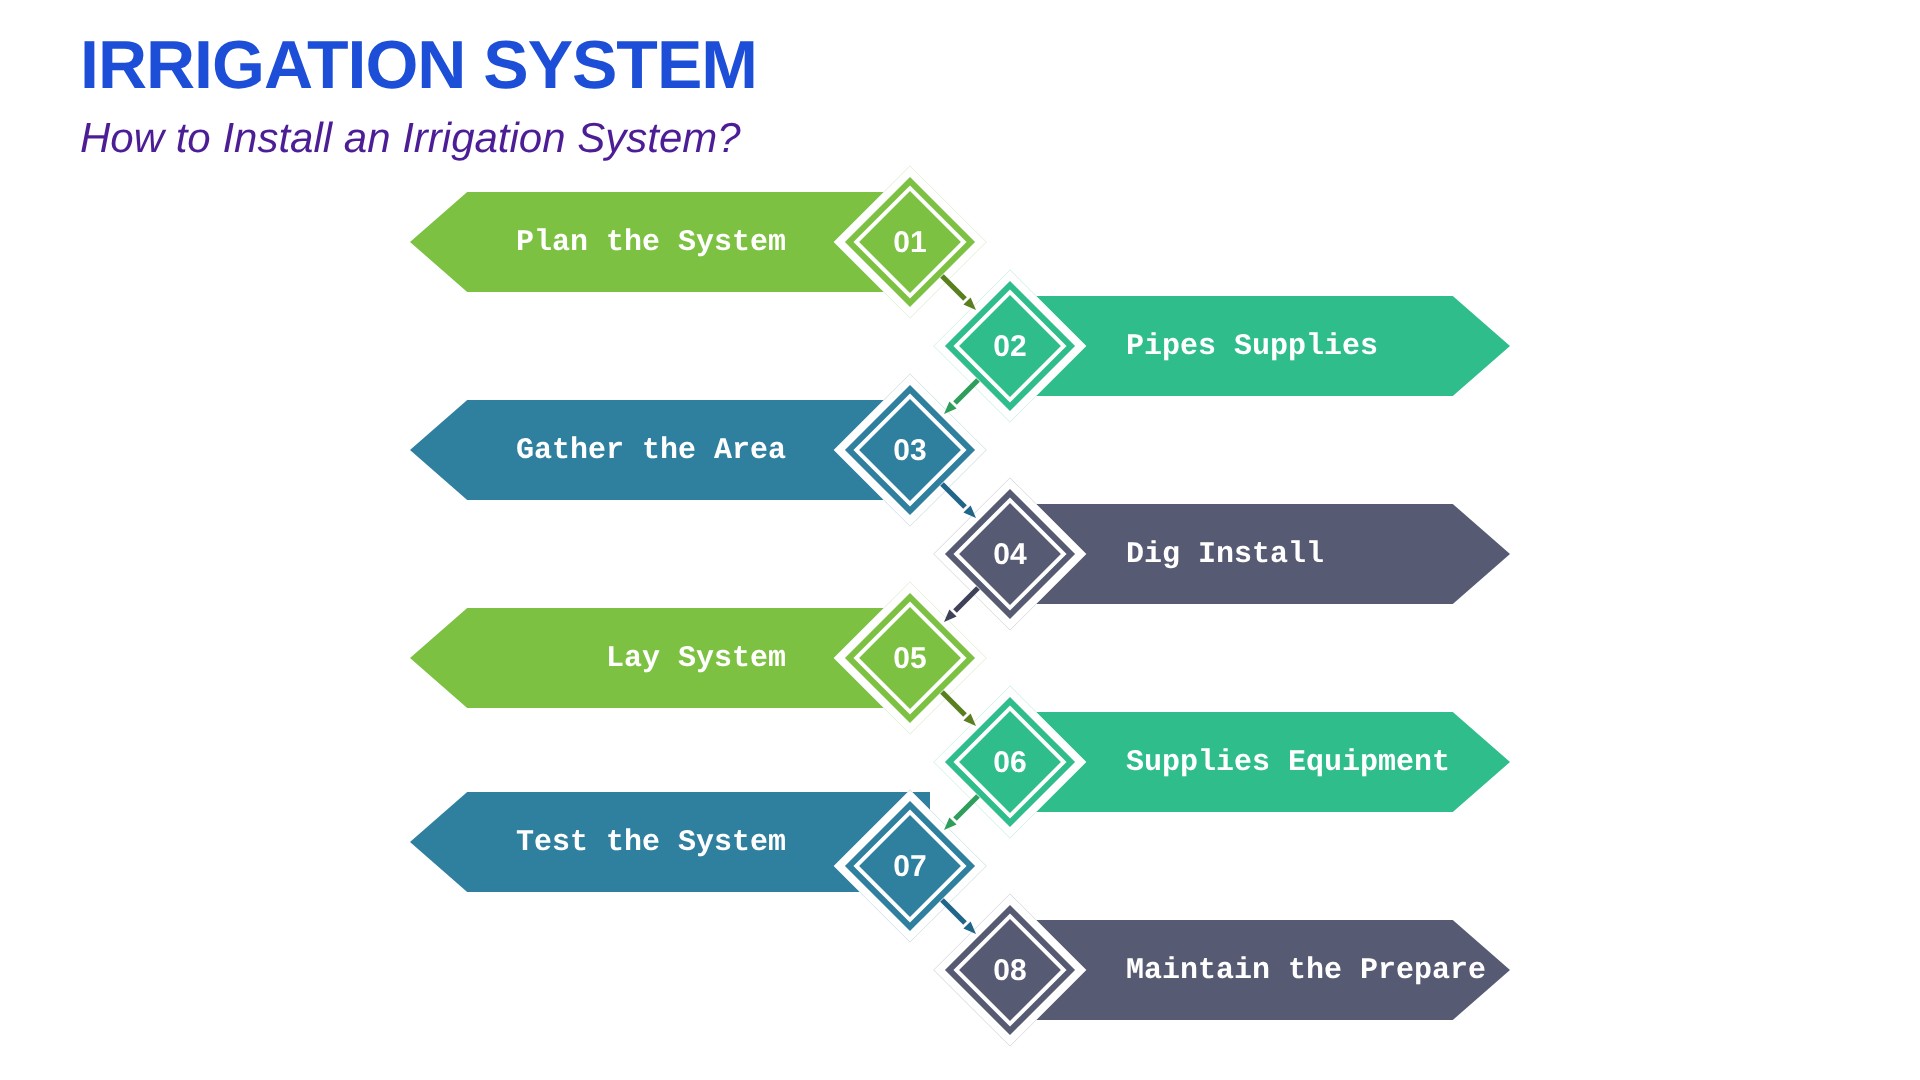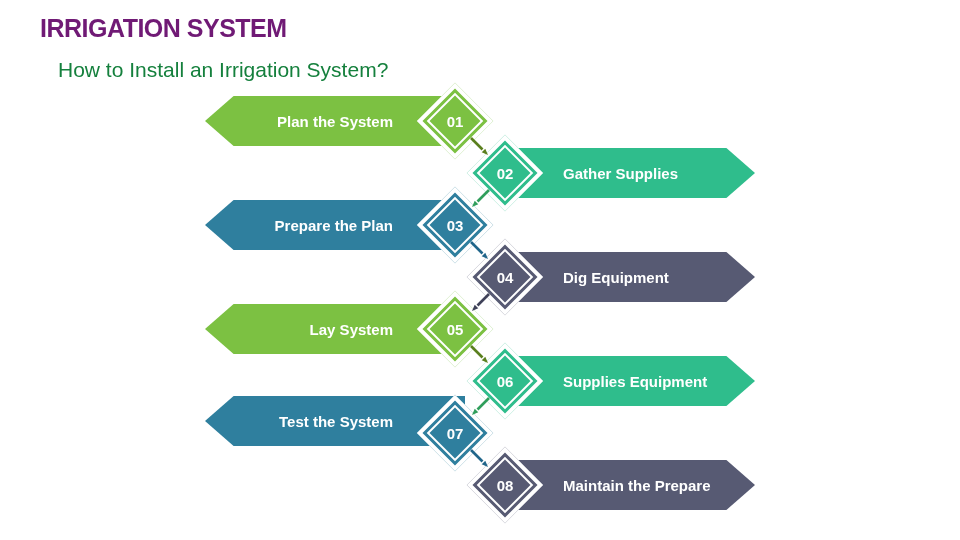--- a/index.html
+++ b/index.html
@@ -3,32 +3,32 @@
 <meta charset="utf-8">
 <style>
   html,body { margin:0; padding:0; background:#e8e8e8; }
   .slide {
     position:relative; width:960px; height:540px; background:#ffffff;
     overflow:hidden; font-family:"Liberation Sans", sans-serif;
     margin:0 auto;
   }
   .title {
     position:absolute; left:40px; top:14px; margin:0;
-    font-size:25px; font-weight:bold; color:#701a75; letter-spacing:-0.5px;
+    font-size:34px; font-weight:bold; color:#1d4ed8; letter-spacing:-0.5px;
   }
   .subtitle {
-    position:absolute; left:58px; top:58px; margin:0;
-    font-size:21px; font-weight:normal; color:#15803d;
+    position:absolute; left:40px; top:58px; margin:0;
+    font-size:21px; font-weight:normal; color:#4c1d95;font-style:italic;
   }
 
   
   .banner {
     position:absolute; width:260px; height:50px; box-sizing:border-box;
     display:flex; align-items:center; z-index:1;
-    color:#fff; font-size:15px; font-weight:bold;
+    color:#fff; font-size:15px; font-weight:bold;font-family:Liberation Mono, monospace;
   }
   .banner.left {
     left:205px;
     clip-path: polygon(100% 0, 11% 0, 0 50%, 11% 100%, 100% 100%);
     justify-content:flex-end; padding-right:72px; text-align:right;
   }
   .banner.right {
     left:495px;
     clip-path: polygon(0 0, 89% 0, 100% 50%, 89% 100%, 0 100%);
     justify-content:flex-start; padding-left:68px; text-align:left;
@@ -78,39 +78,39 @@
     <div class="banner left">
       <span>Plan the System</span>
     </div>
     <div class="diamond">
       <span class="num">01</span>
     </div>
   </div>
 
   <div class="step r2 even c-green">
     <div class="banner right">
-      <span>Gather Supplies</span>
+      <span>Pipes Supplies</span>
     </div>
     <div class="diamond">
       <span class="num">02</span>
     </div>
   </div>
 
   <div class="step r3 odd c-blue">
     <div class="banner left">
-      <span>Prepare the Plan</span>
+      <span>Gather the Area</span>
     </div>
     <div class="diamond">
       <span class="num">03</span>
     </div>
   </div>
 
   <div class="step r4 even c-slate">
     <div class="banner right">
-      <span>Dig Equipment</span>
+      <span>Dig Install</span>
     </div>
     <div class="diamond">
       <span class="num">04</span>
     </div>
   </div>
 
   <div class="step r5 odd c-lime">
     <div class="banner left">
       <span>Lay System</span>
     </div>

